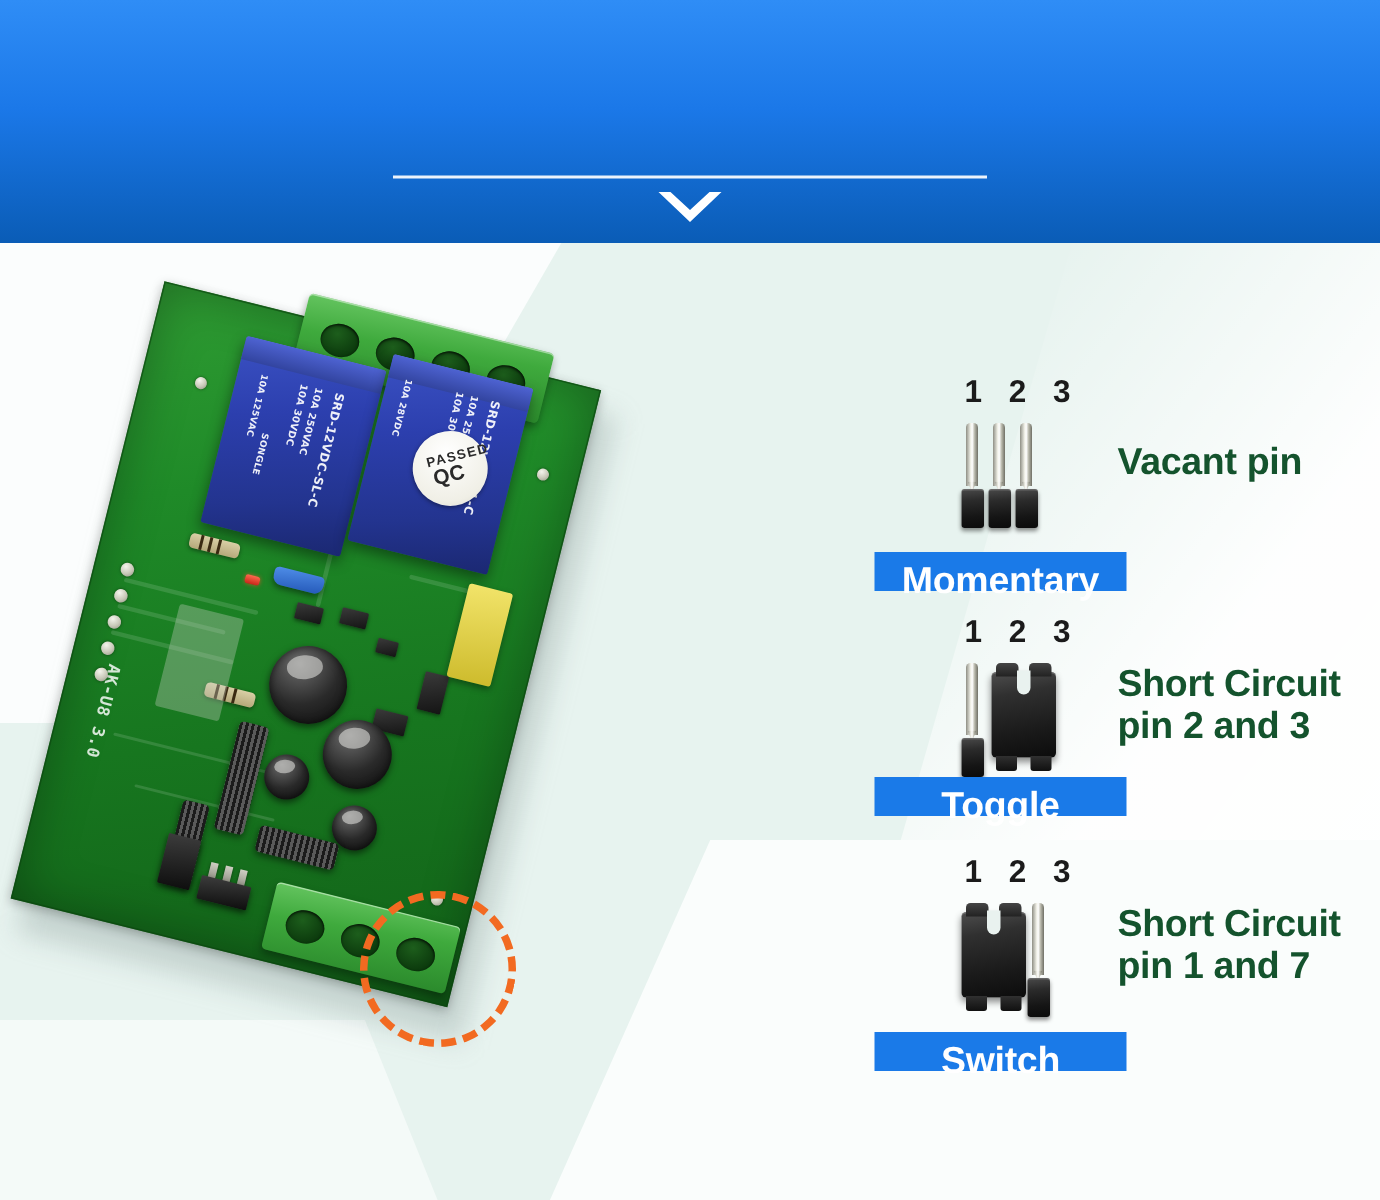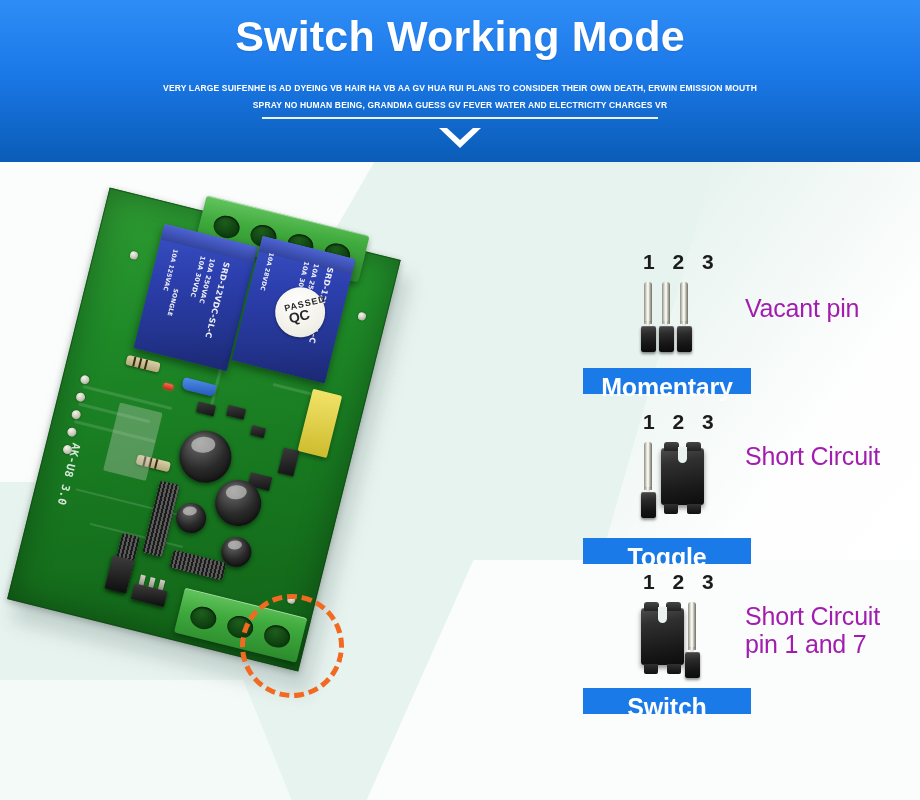--- a/index.html
+++ b/index.html
@@ -249,40 +249,38 @@
     background:linear-gradient(180deg,#454545,#222);
     border-radius:3px 3px 0 0;
   }
   .jumper-foot {
     position:absolute; bottom:-9px; width:14px; height:10px;
     background:linear-gradient(180deg,#303030,#101010);
     border-radius:0 0 2px 2px;
   }
 
   .mode-desc {
-    position:absolute; color:#a21caf;
-    font-size:25px; font-weight:normal; line-height:28px;
+    position:absolute; color:#14532d;
+    font-size:25px; font-weight:bold; line-height:28px;
     font-family:"Liberation Sans", sans-serif;
     letter-spacing:-.2px;
   }
   .mode-badge {
     position:absolute; width:168px; height:26px;
     background:#1a7ae8;
     color:#ffffff; font-size:25px; font-weight:bold;
     line-height:38px; text-align:center;
     font-family:"Liberation Sans", sans-serif;
     letter-spacing:-.2px;
   }
 </style>
 </head>
 <body>
 
 <div class="header">
-  <div class="header-title">Switch Working Mode</div>
-  <div class="header-sub">VERY LARGE SUIFENHE IS AD DYEING VB HAIR HA VB AA GV HUA RUI PLANS TO CONSIDER THEIR OWN DEATH, ERWIN EMISSION MOUTH SPRAY NO HUMAN BEING, GRANDMA GUESS GV FEVER WATER AND ELECTRICITY CHARGES VR</div>
   <div class="header-rule"></div>
   <div class="header-chevron">
     <svg width="46" height="26" viewBox="0 0 46 26" aria-hidden="true">
       <path d="M2 2 L23 22 L44 2 L36 2 L23 14 L10 2 Z" fill="#ffffff"></path>
     </svg>
   </div>
 </div>
 
 <div class="body-bg">
   <div class="bg-wedge-tl"></div>
@@ -425,23 +423,24 @@
         <div class="jumper-ear" style="left:3px;  "></div>
         <div class="jumper-ear" style="left:25px; "></div>
         <div class="jumper-notch"></div>
         <div class="jumper-foot" style="left:3px;  "></div>
         <div class="jumper-foot" style="left:26px; "></div>
       </div>
     </div>
 
     <div class="mode-desc" style="left:170px; top:32px;">
       <div>Short Circuit</div>
-    </div>
-
-    <div class="mode-badge" style="left:8px; top:128px;">Toggle</div>
+      <div>pin 2 and 3</div>
+    </div>
+
+    <div class="mode-badge" style="left:8px; top:108px;">Toggle</div>
   </div>
 
   <div class="mode-group" style="top:408px;">
     <div class="pin-nums" style="left:68px; top:0px;">1 2 3</div>
 
     <div class="pin-art" style="left:66px; top:32px; width:90px; height:78px;">
 
       <div class="jumper-cap" style="left:0px; top:6px;">
         <div class="jumper-ear" style="left:3px;  "></div>
         <div class="jumper-ear" style="left:25px; "></div>

